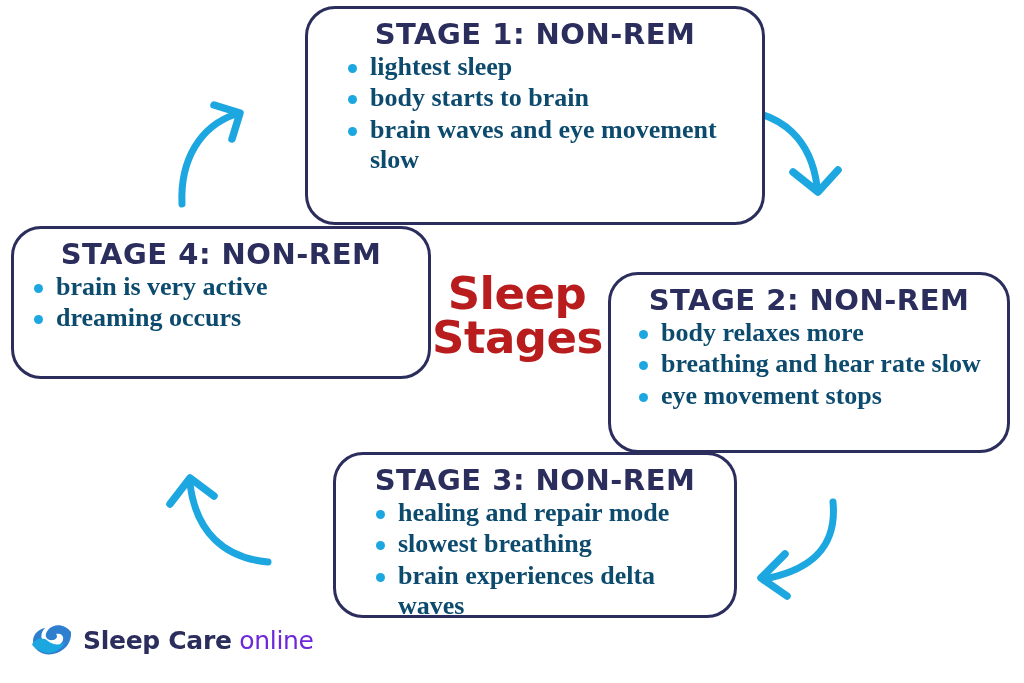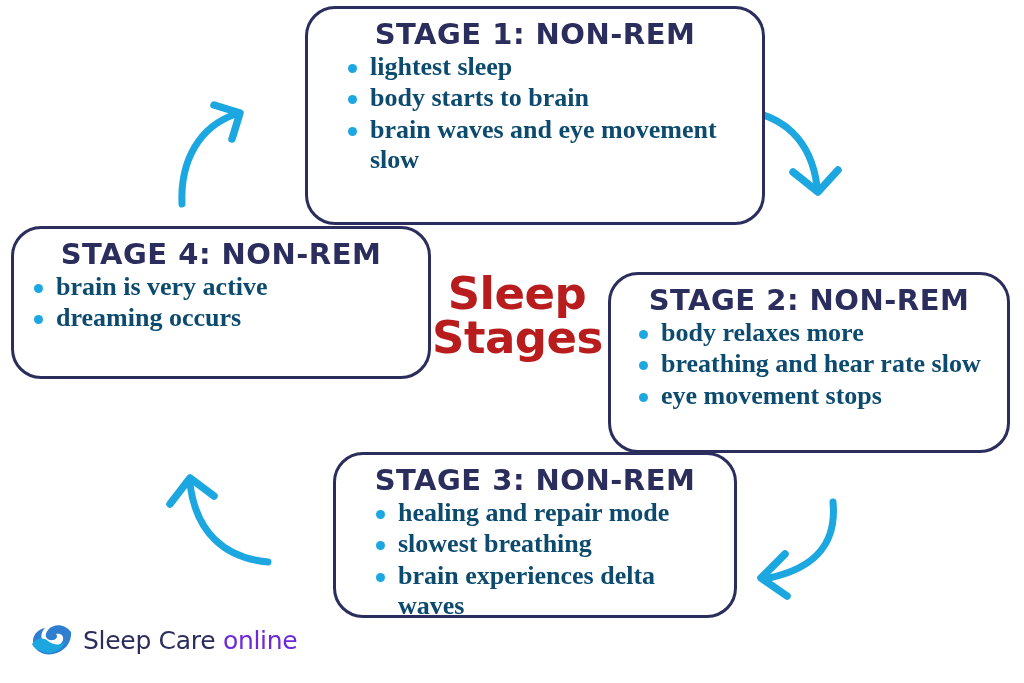--- a/index.html
+++ b/index.html
@@ -115,21 +115,21 @@
     gap: 9px;
     z-index: 4;
   }
   #logo-text {
     font-family: "DejaVu Sans", sans-serif;
     font-size: 25px;
     color: #2b2d5c;
     letter-spacing: -0.3px;
     white-space: nowrap;
   }
-  #logo-text .lw-bold { font-weight: normal; }
+  #logo-text .lw-bold { font-weight: bold; }
   #logo-text .lw-light { font-weight: normal; color: #6d28d9; }
 </style>
 </head>
 <body>
 
 <div class="stage-box" id="box-stage1">
   <div class="stage-title">STAGE 1: NON-REM</div>
   <ul class="stage-list">
     <li>lightest sleep</li>
     <li>body starts to brain</li>

